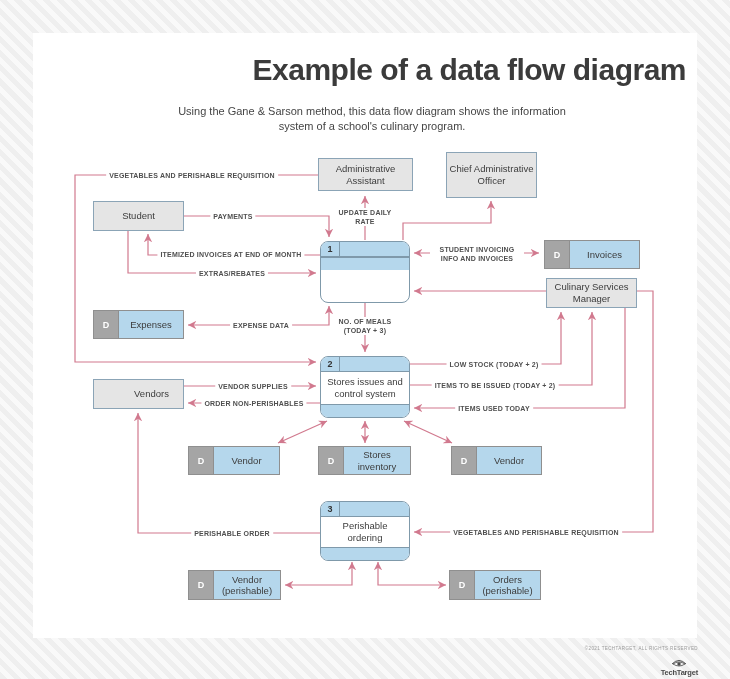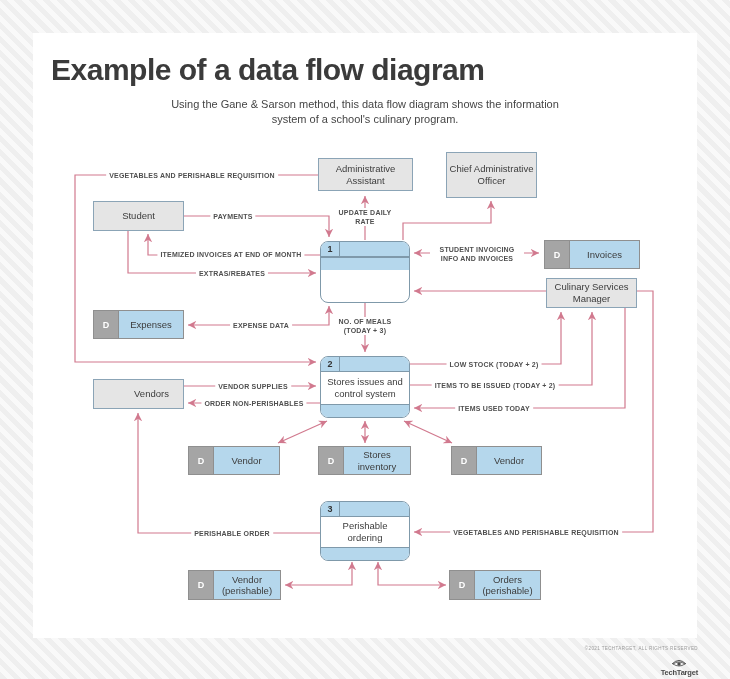--- a/index.html
+++ b/index.html
@@ -3,24 +3,24 @@
 <meta charset="utf-8">
 <style>
   html,body{margin:0;padding:0;}
   body{
     width:730px;height:679px;
     font-family:"Liberation Sans","DejaVu Sans",sans-serif;
     background:repeating-linear-gradient(45deg,#efefef 0 5px,#f9f9f9 5px 10px);
     position:relative;overflow:hidden;
   }
   .card{position:absolute;left:33px;top:33px;width:664px;height:605px;background:#ffffff;}
-  .title{position:absolute;left:51px;top:53px;width:664px;text-align:left;
+  .title{position:absolute;left:22px;top:53px;width:664px;text-align:right;
     font-size:30px;font-weight:800;color:#3b3b3b;letter-spacing:-0.5px;margin:0;}
   .subtitle{position:absolute;left:165px;top:97px;width:400px;text-align:center;
-    font-size:11px;line-height:1.35;color:#454545;margin:0;}
+    font-size:11px;line-height:1.35;color:#454545;margin:7px;}
   
   .entity{position:absolute;background:#e5e5e5;border:1px solid #8ba4b6;
     display:flex;align-items:center;justify-content:center;text-align:center;
     font-size:9.5px;line-height:1.25;color:#3c3c3c;box-sizing:border-box;}
   
   .process{position:absolute;border:1px solid #7f99aa;border-radius:8px;background:#fff;
     box-sizing:border-box;overflow:hidden;display:flex;flex-direction:column;}
   .p-head{height:14px;background:#b5d7ec;border-bottom:1px solid #7f99aa;display:flex;}
   .p-num{width:18px;border-right:1px solid #7f99aa;display:flex;align-items:center;justify-content:center;
     font-size:9px;font-weight:bold;color:#333;}

